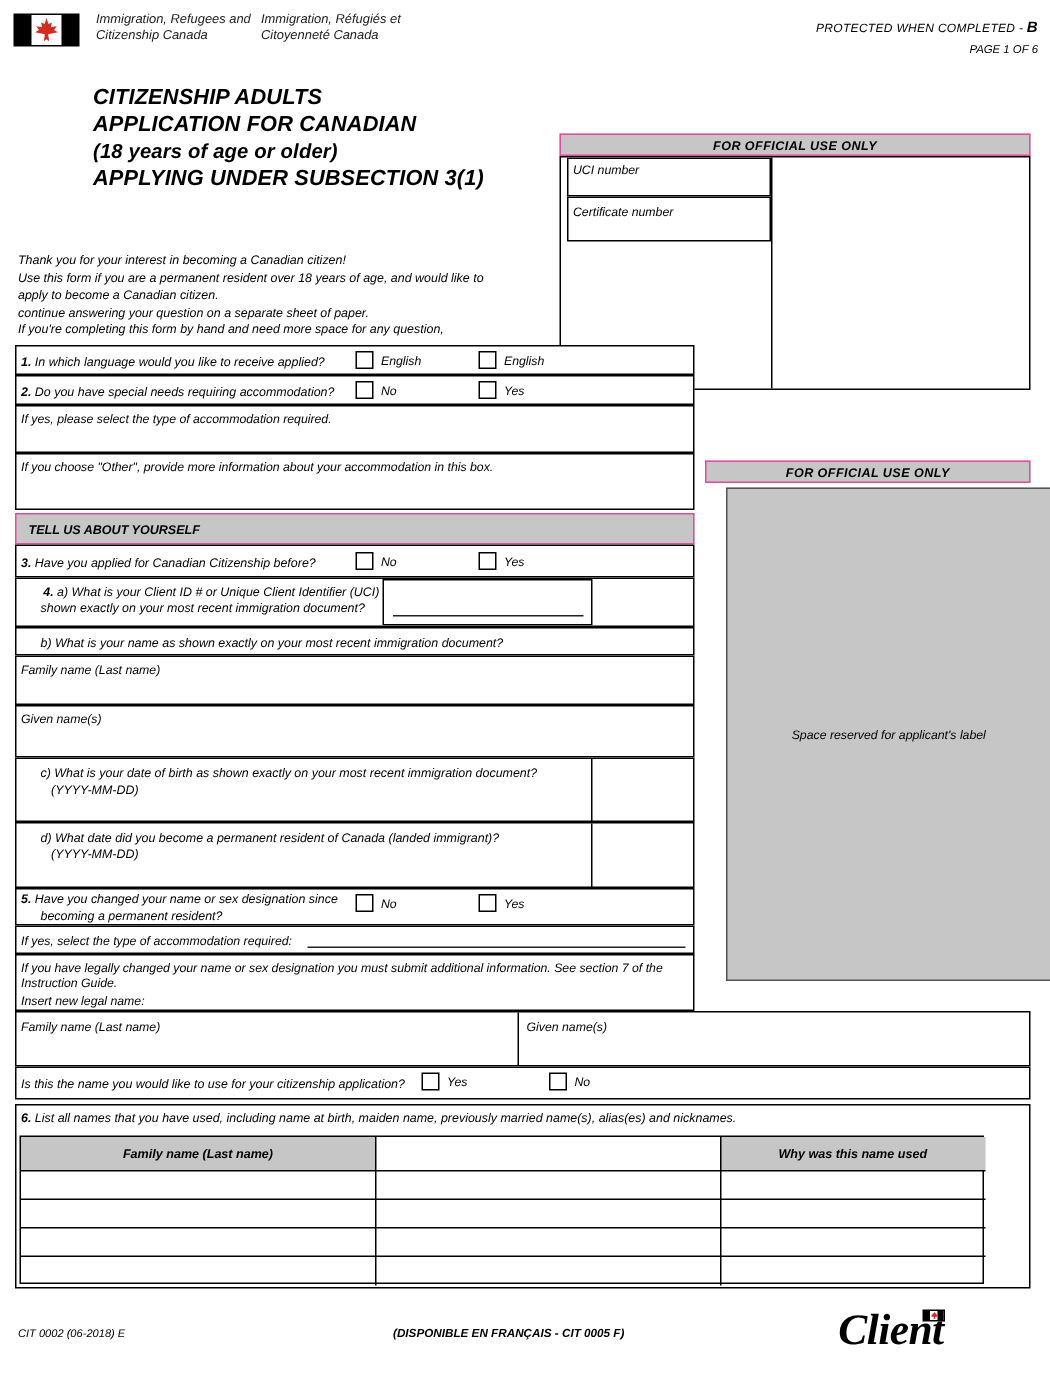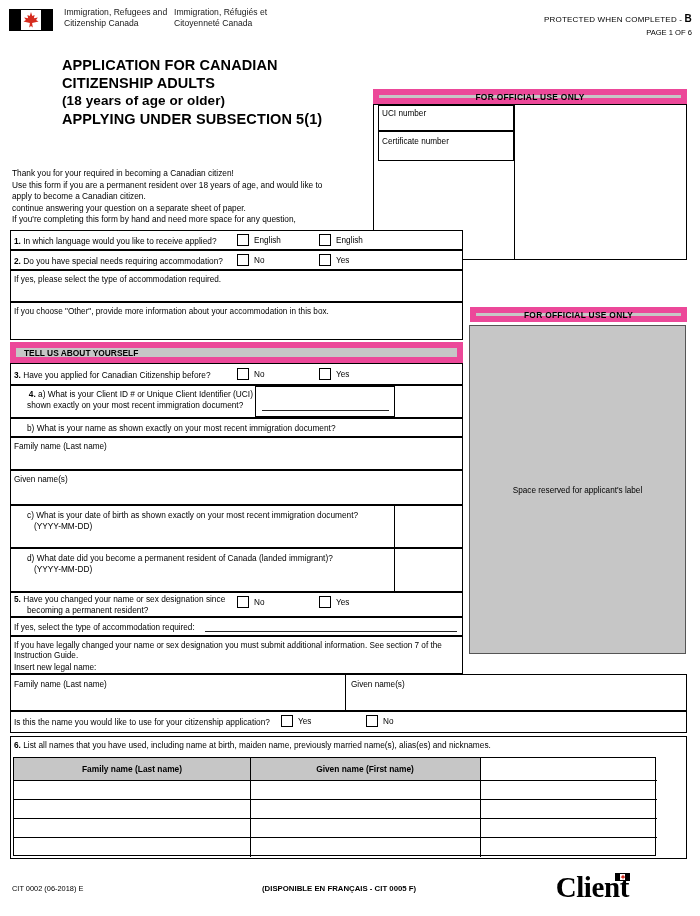--- a/index.html
+++ b/index.html
@@ -7,21 +7,21 @@
     margin: 0; padding: 0;
     background: #ffffff;
   }
   body {
     width: 700px; height: 916px;
     font-family: "Liberation Sans", sans-serif;
     color: #000;
     position: relative;
     overflow: hidden;
   }
-  .page { position: relative; width: 637px; height: 916px; }
+  .page { position: relative; width: 637px; height: 916px; font-style: italic; }
 
   
   .hdr { position: absolute; left: 0; top: 0; width: 700px; height: 46px; }
   .flag { position: absolute; left: 9px; top: 9px; width: 44px; height: 22px;
           border: 1px solid #000; background: #fff; }
   .flag .bar { position: absolute; top: 0; width: 11px; height: 100%; background: #000; }
   .flag .bar.l { left: 0; }
   .flag .bar.r { right: 0; }
   .flag .leaf { position: absolute; left: 50%; top: 50%; transform: translate(-50%,-50%);
                 width: 18px; height: 18px; }
@@ -37,21 +37,21 @@
   .title { position: absolute; left: 62px; top: 56px; width: 300px;
            font-size: 14.5px; font-weight: bold; line-height: 18px; letter-spacing: .1px; }
   .title .sub { font-size: 13.5px; }
 
   
   .intro { position: absolute; left: 12px; top: 168px; width: 370px;
            font-size: 8.3px; line-height: 11.6px; }
 
   
   .bx { position: absolute; border: 1px solid #000; background: #fff; }
-  .ttlbar { position: absolute; border: 6px solid #ec4899; background: #c6c6c6;
+  .ttlbar { position: absolute; border: 1px solid #ec4899; background: #c6c6c6;
             font-size: 8.4px; font-weight: bold; display: flex; align-items: center; }
   .ttlbar.ctr { justify-content: center; letter-spacing: .3px; }
   .lbl { position: absolute; font-size: 8.2px; line-height: 11px; }
   .q { position: absolute; font-size: 8.3px; line-height: 11px; }
   .q b { font-weight: bold; }
 
   
   .cb { position: absolute; width: 12px; height: 12px; border: 1px solid #000; background: #fff; }
   .cbl { position: absolute; font-size: 8.2px; }
 
@@ -96,36 +96,36 @@
         <path fill="#d52b1e" d="M50 6 L57 28 L70 22 L66 40 L88 36 L78 50 L92 58 L56 66 L60 92 L50 84 L40 92 L44 66 L8 58 L22 50 L12 36 L34 40 L30 22 L43 28 Z"></path>
       </svg>
     </div>
     <div class="dept en">Immigration, Refugees and Citizenship Canada</div>
     <div class="dept fr">Immigration, Réfugiés et Citoyenneté Canada</div>
     <div class="protected"><span>PROTECTED WHEN COMPLETED - </span><b>B</b></div>
     <div class="pageof">PAGE 1 OF 6</div>
   </div>
 
   <div class="title">
+    <div>CITIZENSHIP ADULTS</div>
     <div>APPLICATION FOR CANADIAN</div>
-    <div>CITIZENSHIP ADULTS</div>
     <div class="sub">(18 years of age or older)</div>
-    <div>APPLYING UNDER SUBSECTION 5(1)</div>
+    <div>APPLYING UNDER SUBSECTION 3(1)</div>
   </div>
 
   <div class="ttlbar ctr" style="left:373px; top:89px; width:314px; height:15px;">FOR OFFICIAL USE ONLY</div>
   <div class="bx" style="left:373px; top:104px; width:314px; height:156px;"></div>
   <div class="bx" style="left:378px; top:105px; width:136px; height:26px;"></div>
   <div class="lbl" style="left:382px; top:108px;">UCI number</div>
   <div class="bx" style="left:378px; top:131px; width:136px; height:30px;"></div>
   <div class="lbl" style="left:382px; top:136px;">Certificate number</div>
   <div class="vline" style="left:514px; top:105px; height:154px;"></div>
 
   <div class="intro">
-    <div>Thank you for your required in becoming a Canadian citizen!</div>
+    <div>Thank you for your interest in becoming a Canadian citizen!</div>
     <div>Use this form if you are a permanent resident over 18 years of age, and would like to</div>
     <div>apply to become a Canadian citizen.</div>
     <div>continue answering your question on a separate sheet of paper.</div>
     <div>If you're completing this form by hand and need more space for any question,</div>
   </div>
 
   <div class="bx" style="left:10px; top:230px; width:453px; height:20px;"></div>
   <div class="q" style="left:14px; top:236px;">
     <b>1.</b>
     <span>In which language would you like to receive applied?</span>
@@ -217,33 +217,33 @@
   <div class="lbl" style="left:351px; top:679px;">Given name(s)</div>
 
   <div class="bx" style="left:10px; top:711px; width:677px; height:22px;"></div>
   <div class="q" style="left:14px; top:717px;">Is this the name you would like to use for your citizenship application?</div>
   <div class="cb" style="left:281px; top:715px;"></div>
   <div class="cbl" style="left:298px; top:717px;">Yes</div>
   <div class="cb" style="left:366px; top:715px;"></div>
   <div class="cbl" style="left:383px; top:717px;">No</div>
 
   <div class="ttlbar ctr" style="left:470px; top:307px; width:217px; height:15px;">FOR OFFICIAL USE ONLY</div>
-  <div class="labelspace" style="left:469px; top:325px; width:217px; height:329px;">
+  <div class="labelspace" style="left:484px; top:325px; width:217px; height:329px;">
     <span>Space reserved for applicant's label</span>
   </div>
 
   <div class="bx" style="left:10px; top:736px; width:677px; height:123px;"></div>
   <div class="q" style="left:14px; top:740px;">
     <b>6.</b>
     <span>List all names that you have used, including name at birth, maiden name, previously married name(s), alias(es) and nicknames.</span>
   </div>
 
   <div class="tbl" style="left:13px; top:757px; width:643px; height:99px;">
     <div class="th" style="left:0; top:0; width:236px; height:22px;">Family name (Last name)</div>
-    <div class="th" style="left:236px; top:0; width:230px; height:22px;">Given name (First name)</div>
+    <div class="th" style="left:466px; top:0; width:177px; height:22px;">Why was this name used</div>
 
     <div class="hline" style="left:0; top:22px; width:643px;"></div>
     <div class="hline" style="left:0; top:41px; width:643px;"></div>
     <div class="hline" style="left:0; top:60px; width:643px;"></div>
     <div class="hline" style="left:0; top:79px; width:643px;"></div>
 
     <div class="vline" style="left:236px; top:0; height:99px;"></div>
     <div class="vline" style="left:466px; top:0; height:99px;"></div>
 
     <div style="position:absolute;left:0;top:22px;width:236px;height:19px;"></div>

